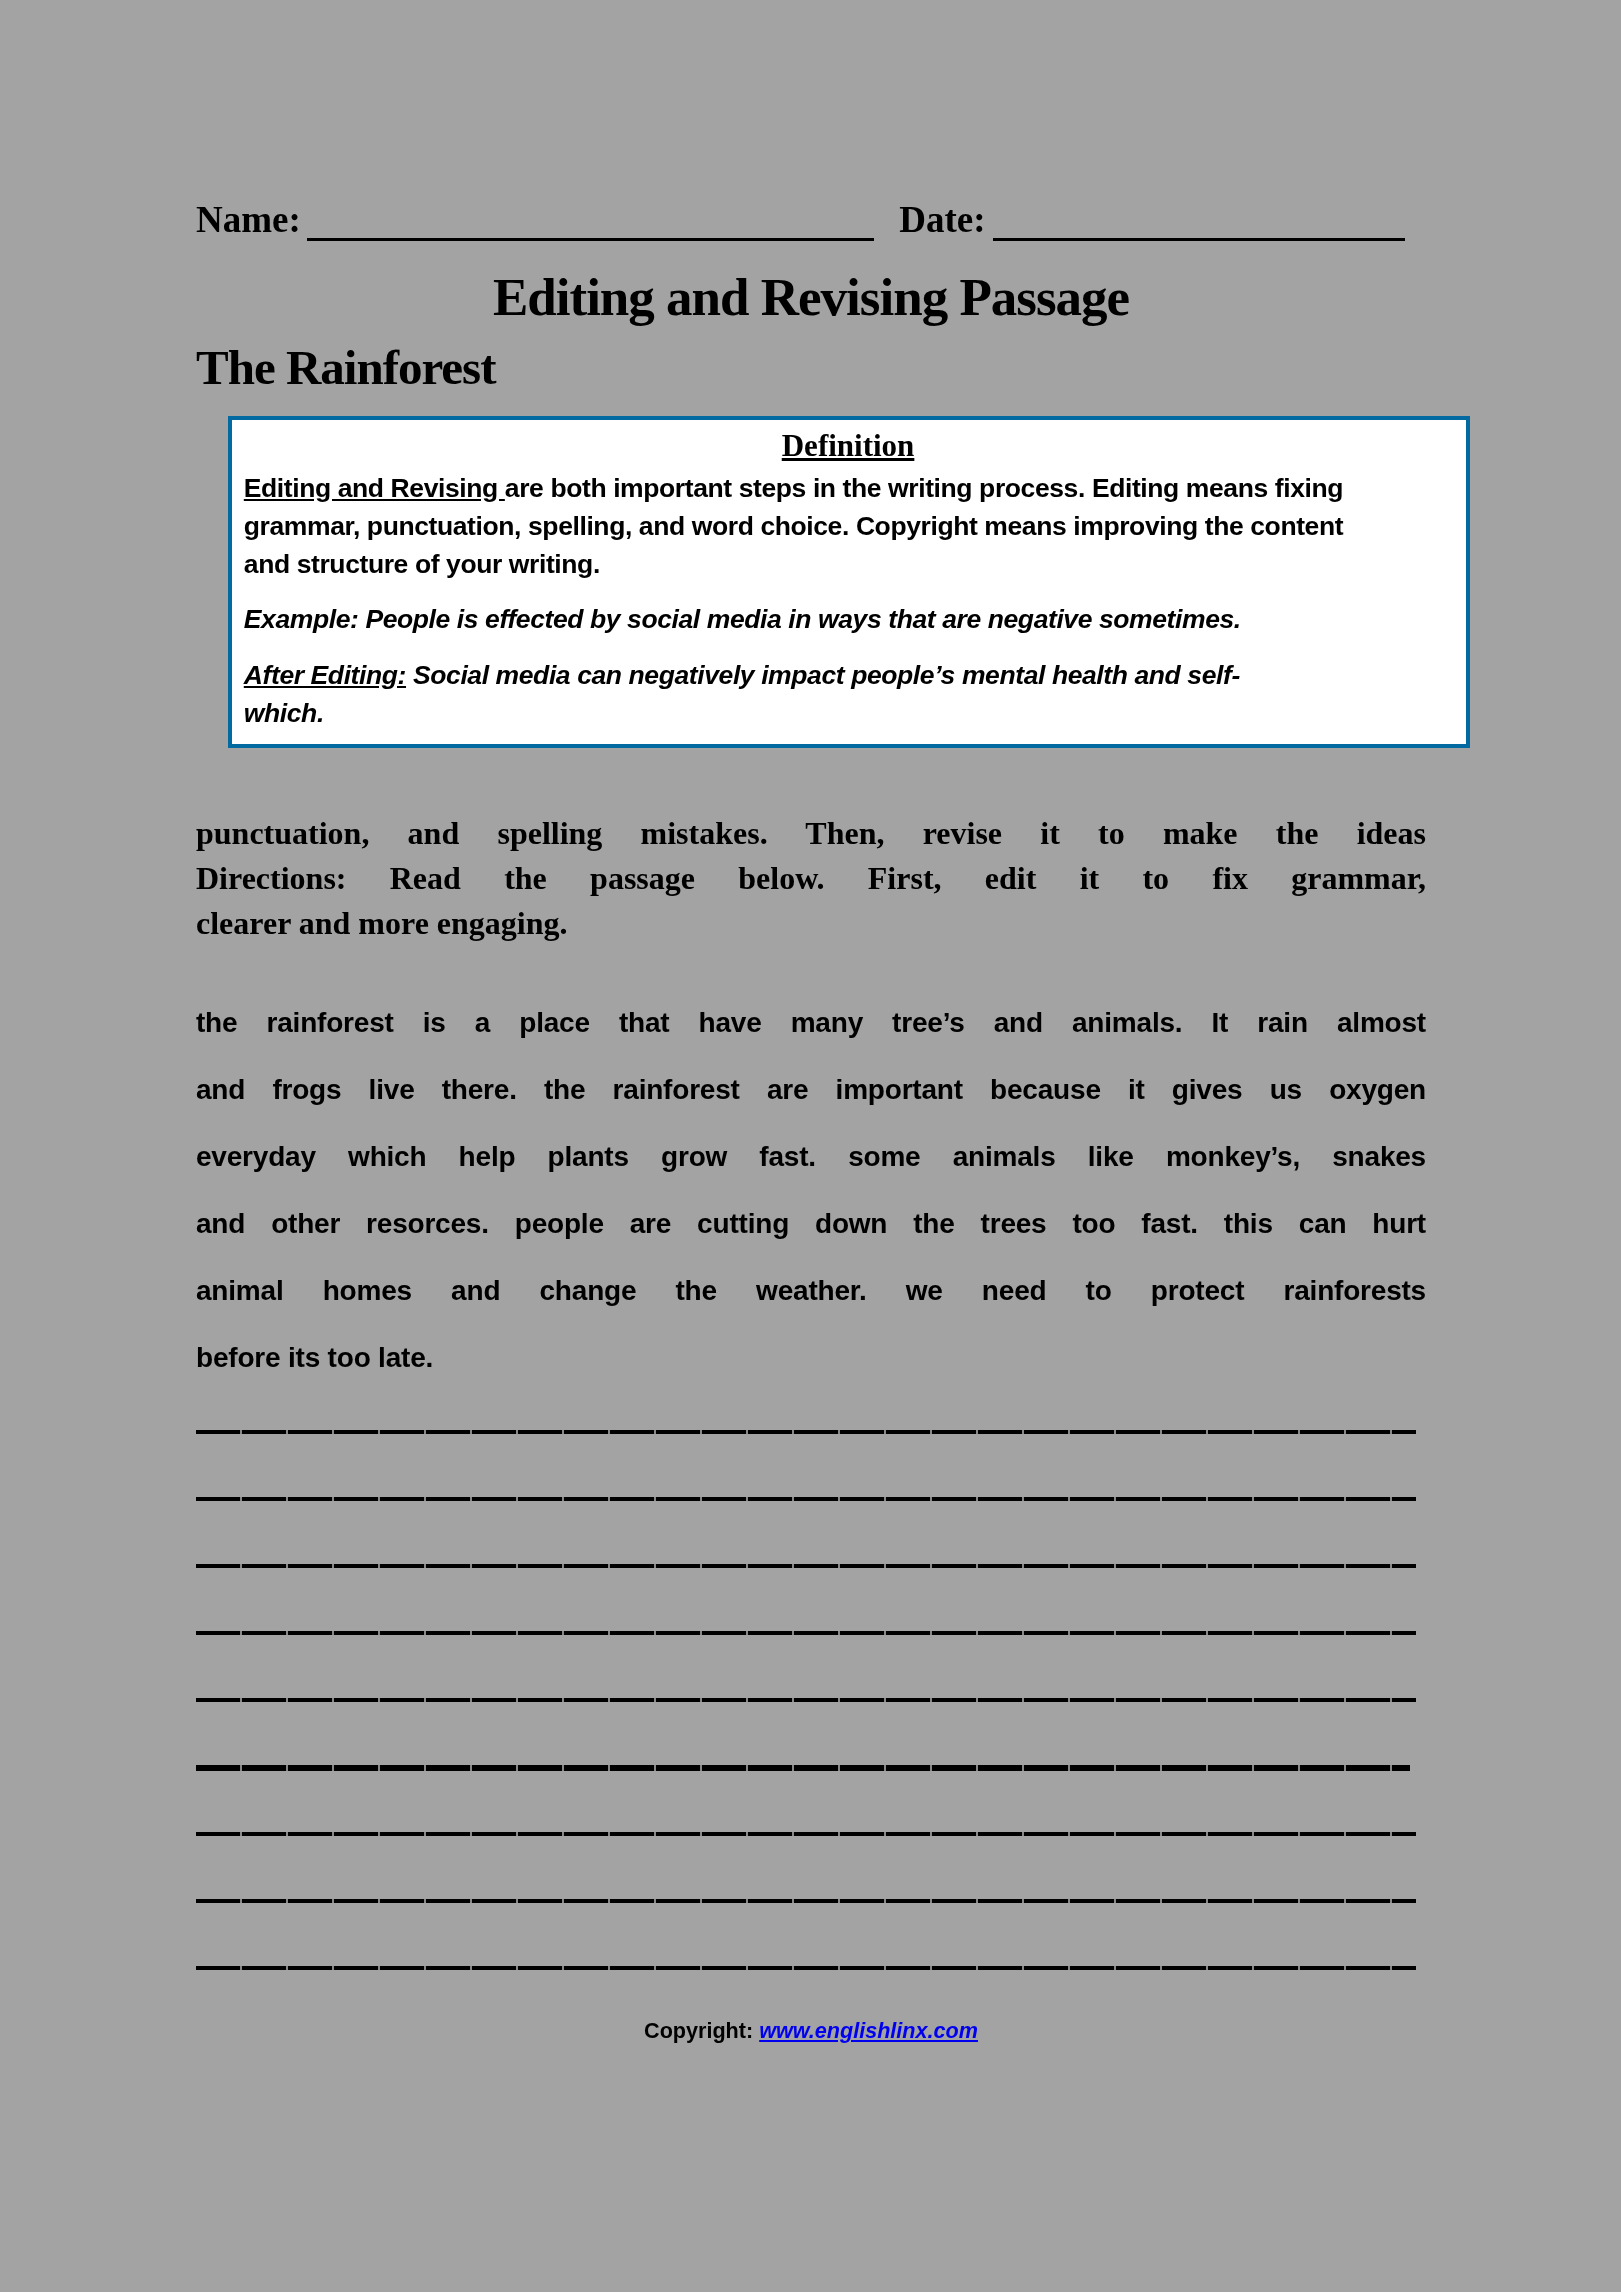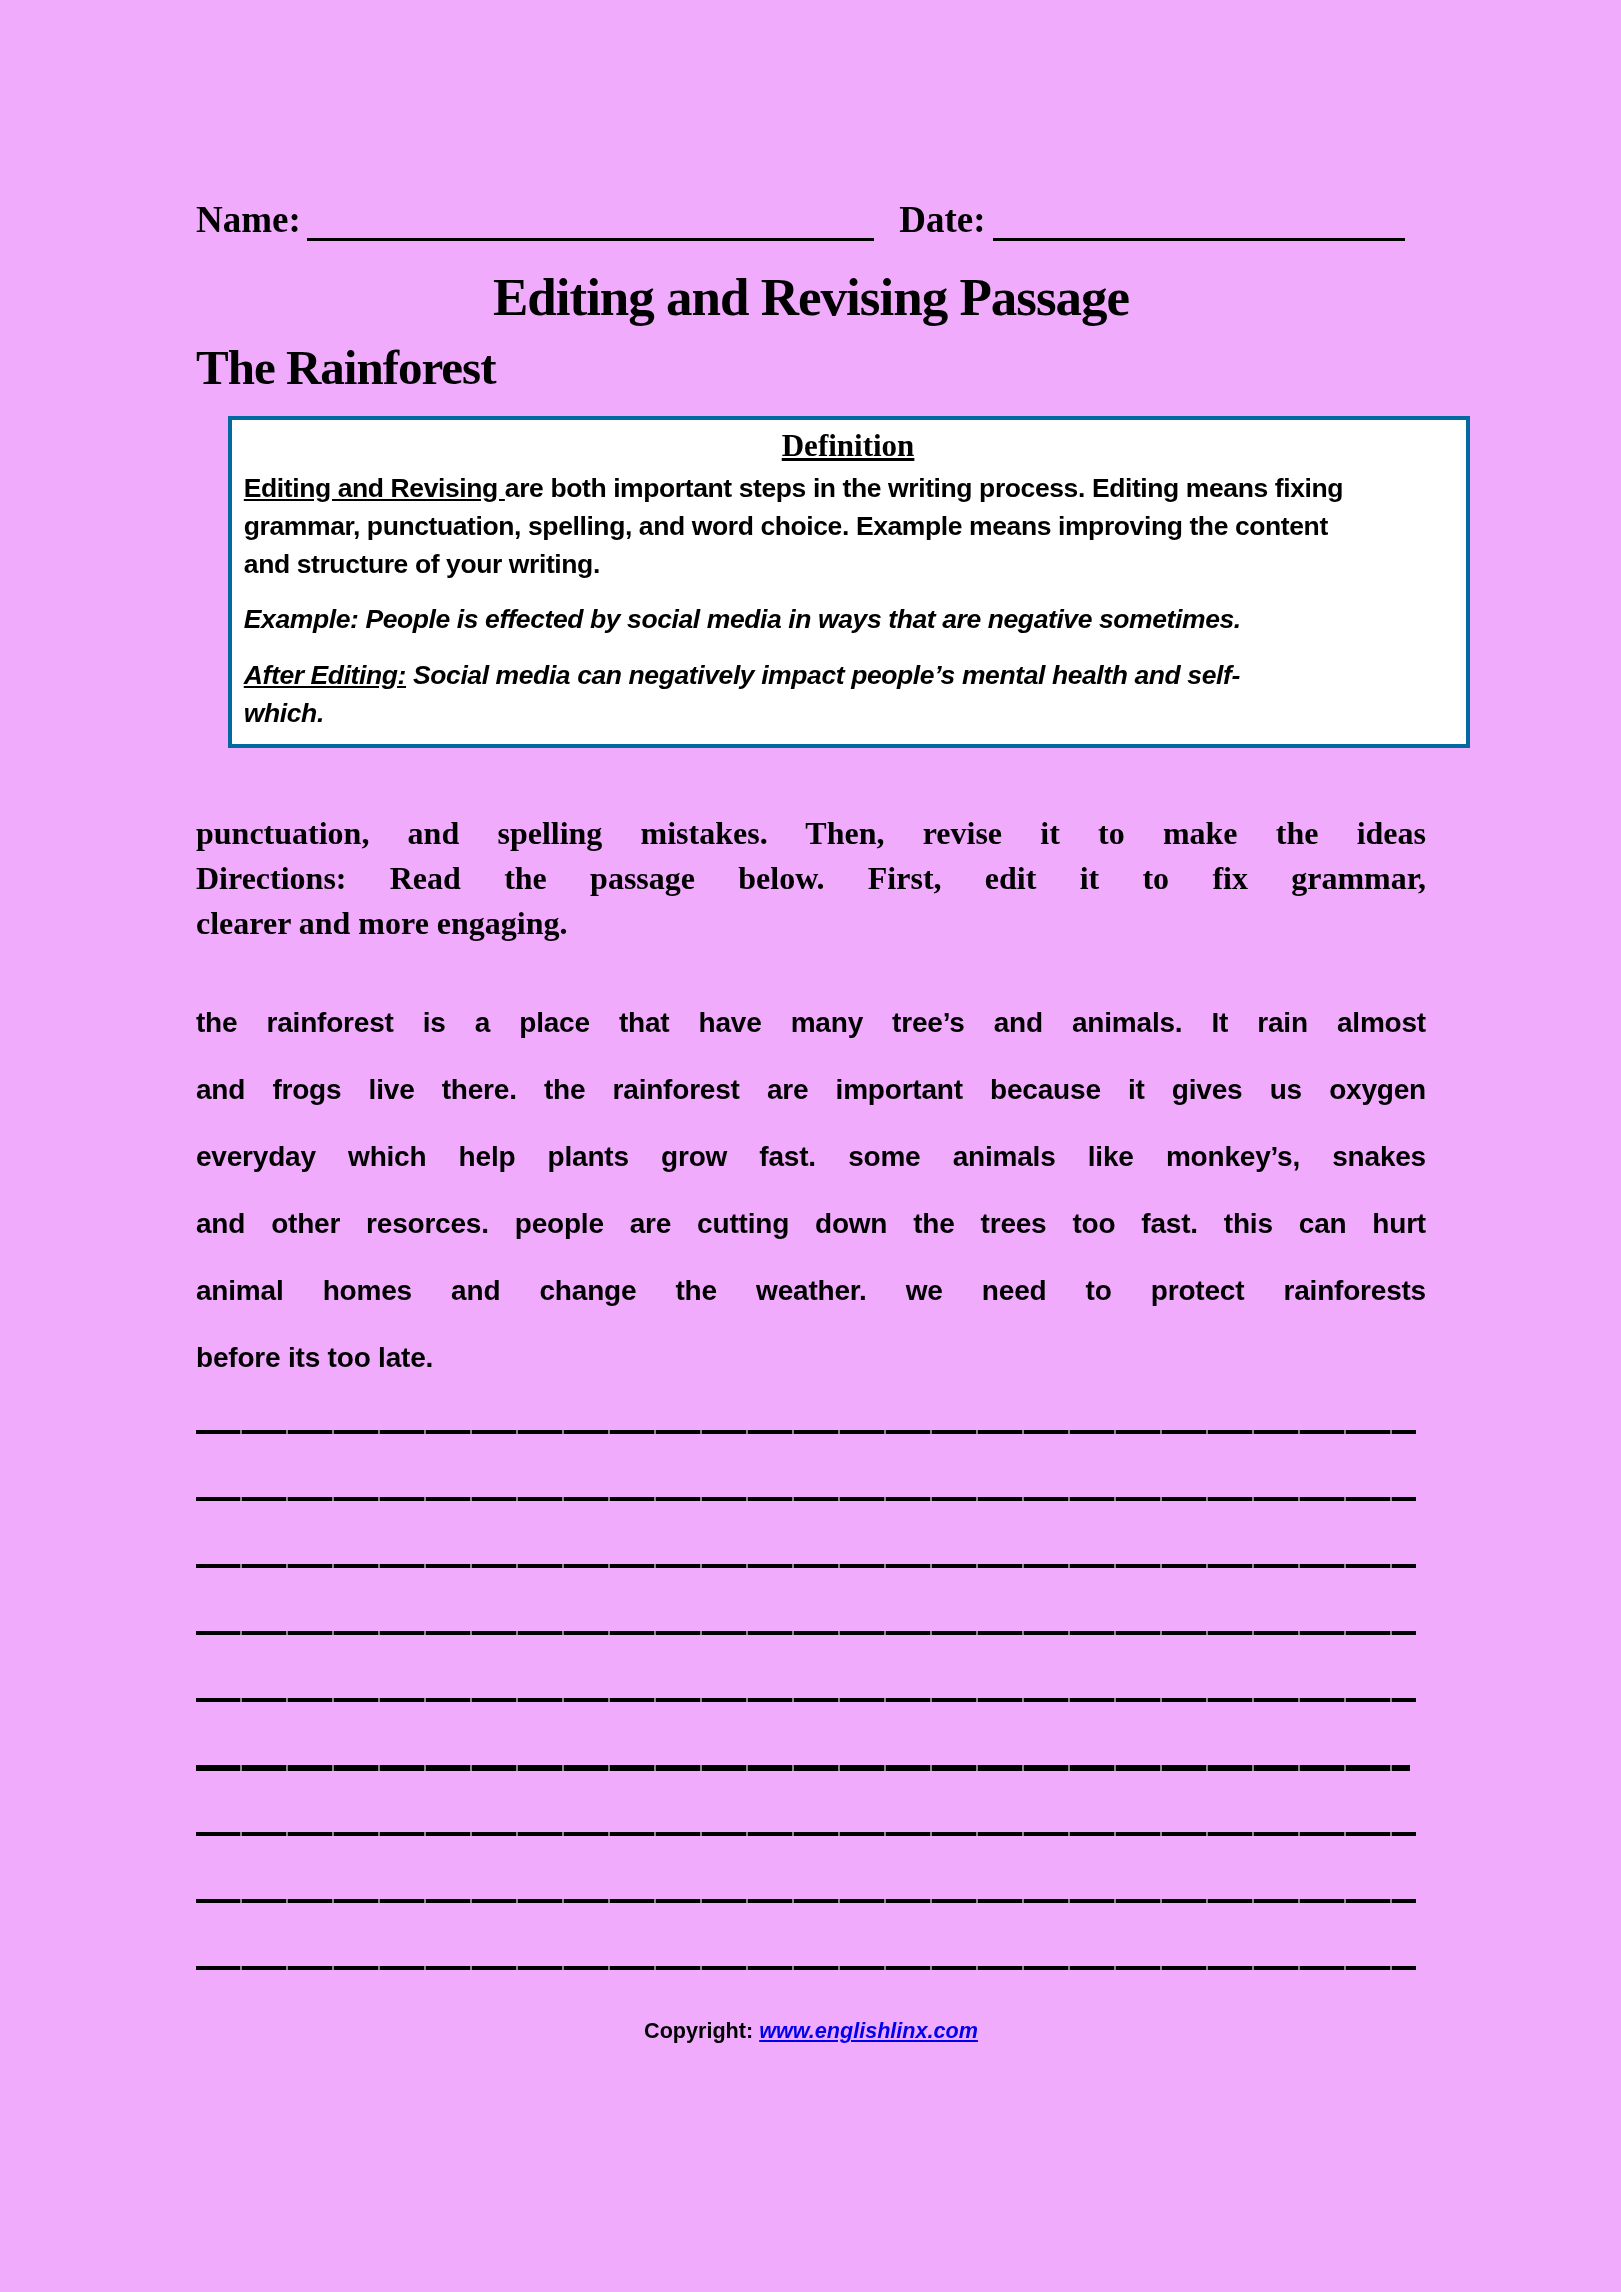--- a/index.html
+++ b/index.html
@@ -1,21 +1,21 @@
 <!DOCTYPE html>
 <html><head>
 <meta charset="utf-8">
 <style>
   html,body { margin:0; padding:0; background:#ffffff; }
   .page {
     position: relative;
     width: 1621px;
     height: 2293px;
     margin: 0 auto;
-    background: #f0abfc;
+    background: #a3a3a3;
     box-sizing: border-box;
     padding: 196px 195px 0 196px;
     font-family: "Liberation Serif", serif;
     color: #000;
     overflow: hidden;
   }
 
   
   .header-row {
     display: flex;
@@ -131,21 +131,21 @@
   </div>
 
   <div class="title1">Editing and Revising Passage</div>
   <div class="title2">The Rainforest</div>
 
   <div class="def-box">
     <div class="def-heading">Definition</div>
     <div id="def-paragraphs">
         <div class="def-par regular">
           <div class="def-line"><span class="u">Editing and Revising </span><span>are both important steps in the writing process. Editing means fixing</span></div>
-          <div class="def-line"><span>grammar, punctuation, spelling, and word choice. Example means improving the content</span></div>
+          <div class="def-line"><span>grammar, punctuation, spelling, and word choice. Copyright means improving the content</span></div>
           <div class="def-line"><span>and structure of your writing.</span></div>
         </div>
         <div class="def-par italic">
           <div class="def-line"><span>Example: People is effected by social media in ways that are negative sometimes.</span></div>
         </div>
         <div class="def-par italic">
           <div class="def-line"><span class="u">After Editing:</span><span> Social media can negatively impact people’s mental health and self-</span></div>
           <div class="def-line"><span>which.</span></div>
         </div>
       </div>

